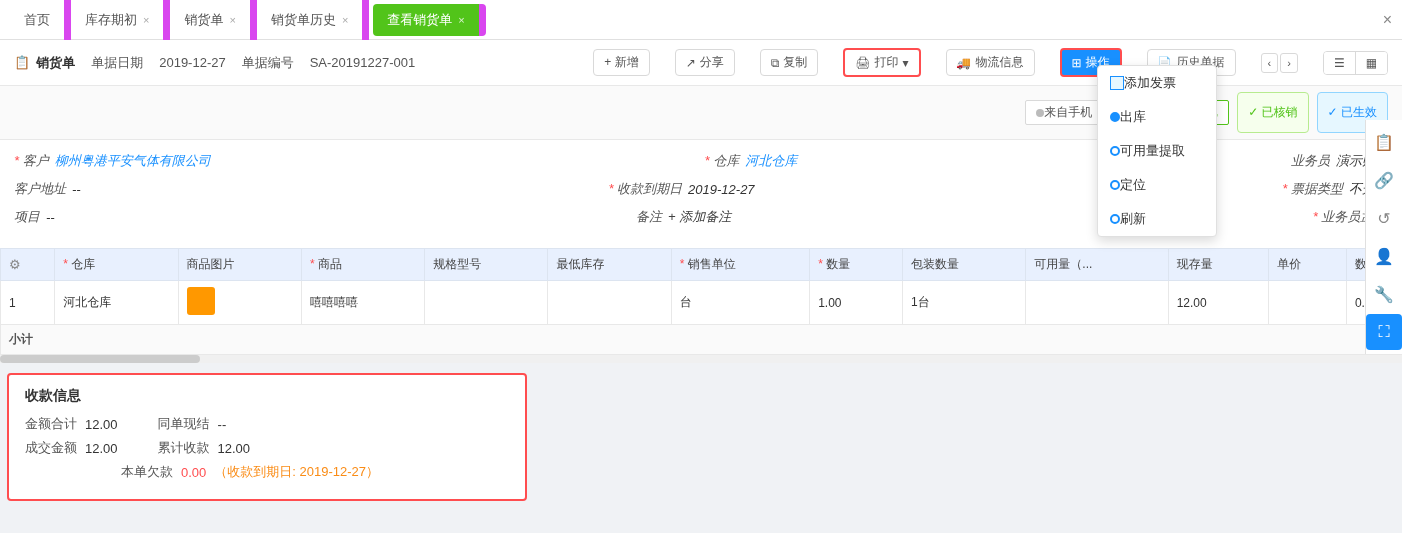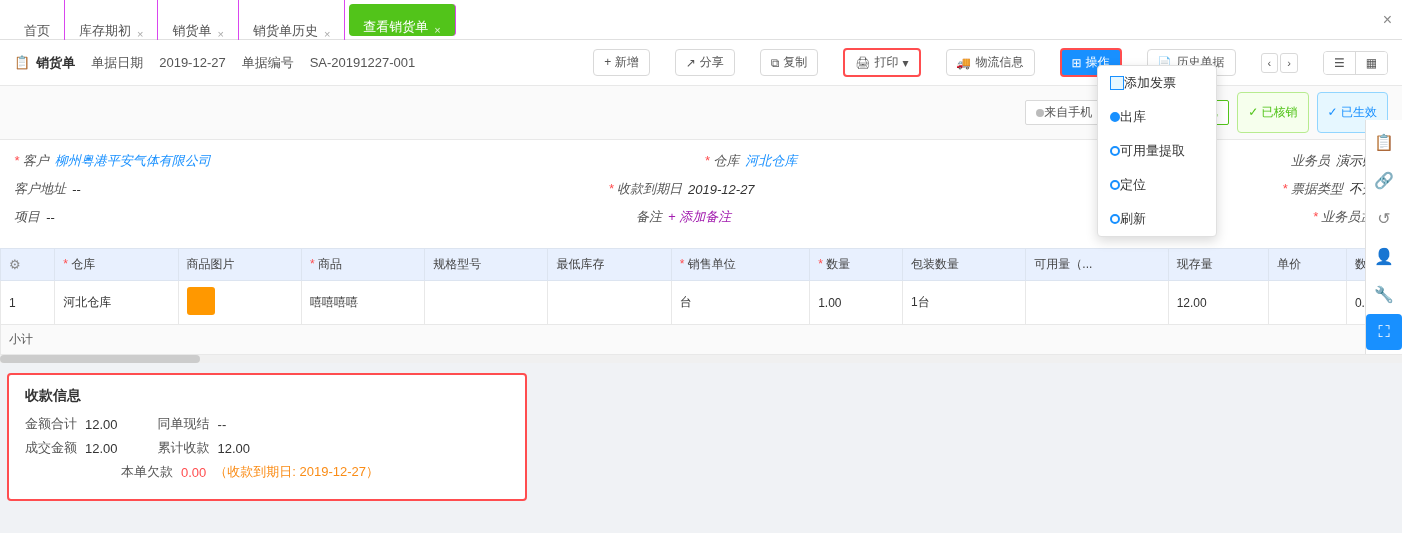--- a/index.html
+++ b/index.html
@@ -5,22 +5,22 @@
     * { box-sizing: border-box; margin: 0; padding: 0; }
     body { font-family: 'Microsoft YaHei', Arial, sans-serif; font-size: 13px; background: #f0f2f5; color: #333; }
 
     
     .tab-bar {
       display: flex; align-items: center; background: #fff;
       border-bottom: 1px solid #e0e0e0; padding: 0 10px; height: 40px;
       position: relative;
     }
     .tab-item {
-      display: flex; align-items: flex-end; padding: 0 14px; height: 40px;
-      cursor: pointer; font-size: 13px; color: #555; border-right: 1px solid #d946ef;
+      display: flex; align-items: center; padding: 0 14px; height: 40px;
+      cursor: pointer; font-size: 13px; color: #555; border-right: 7px solid #d946ef;
       white-space: nowrap; user-select: none;
     }
     .tab-item:first-child { color: #555; }
     .tab-item .close-icon { margin-left: 6px; color: #aaa; font-size: 11px; }
     .tab-item.highlighted { background: #52c41a; color: #fff; border-radius: 4px; height: 32px; margin: 0 4px; }
     .tab-item.highlighted .close-icon { color: rgba(255,255,255,0.8); }
     .tab-close-btn { position: absolute; right: 10px; top: 50%; transform: translateY(-50%); cursor: pointer; color: #888; font-size: 16px; }
 
     
     .doc-header {
@@ -62,37 +62,37 @@
     .dot-gray { background: #bbb; }
 
     
     .form-area { background: #fff; padding: 12px 14px; }
     .form-row { display: flex; align-items: center; margin-bottom: 10px; gap: 20px; }
     .form-field { display: flex; align-items: center; gap: 6px; font-style: italic; }
     .field-label { color: #555; white-space: nowrap; }
     .field-label.required::before { content: '* '; color: #ff4d4f; }
     .field-value { color: #333; }
     .field-value.link { color: #1890ff; cursor: pointer; }
-    .add-note { color: #a21caf; cursor: pointer; display: flex; align-items: center; gap: 4px; }
+    .add-note { color: #404040; cursor: pointer; display: flex; align-items: center; gap: 4px; }
 
     
     .table-container { background: #fff; margin: 0; }
     .data-table { width: 100%; border-collapse: collapse; font-size: 12px; }
     .data-table thead tr { background: #e8f0fe; }
     .data-table th {
       padding: 7px 8px; text-align: left; border: 1px solid #dce4f0;
       font-weight: normal; color: #444; white-space: nowrap; font-size: 12px;
     }
     .data-table th .required { color: #ff4d4f; }
     .data-table th .gear-icon { color: #888; font-size: 13px; }
     .data-table td {
       padding: 6px 8px; border: 1px solid #e8e8e8; color: #333;
       white-space: nowrap; font-size: 12px;
     }
-    .data-table tr.subtotal td { background: #fafafa; font-weight: normal; color: #555; }
+    .data-table tr.subtotal td { background: #fafafa; font-weight: bold; color: #555; }
     .product-img { width: 28px; height: 28px; background: #ff9800; border-radius: 3px; display: inline-block; }
 
     
     .payment-box {
       margin: 10px 7px; border: 2px solid #ff4d4f; border-radius: 4px;
       padding: 12px 16px; background: #fff; width: 520px;
     }
     .payment-title { font-weight: bold; font-size: 14px; margin-bottom: 10px; }
     .payment-row { display: flex; gap: 40px; margin-bottom: 6px; }
     .payment-item { display: flex; align-items: center; gap: 8px; }

